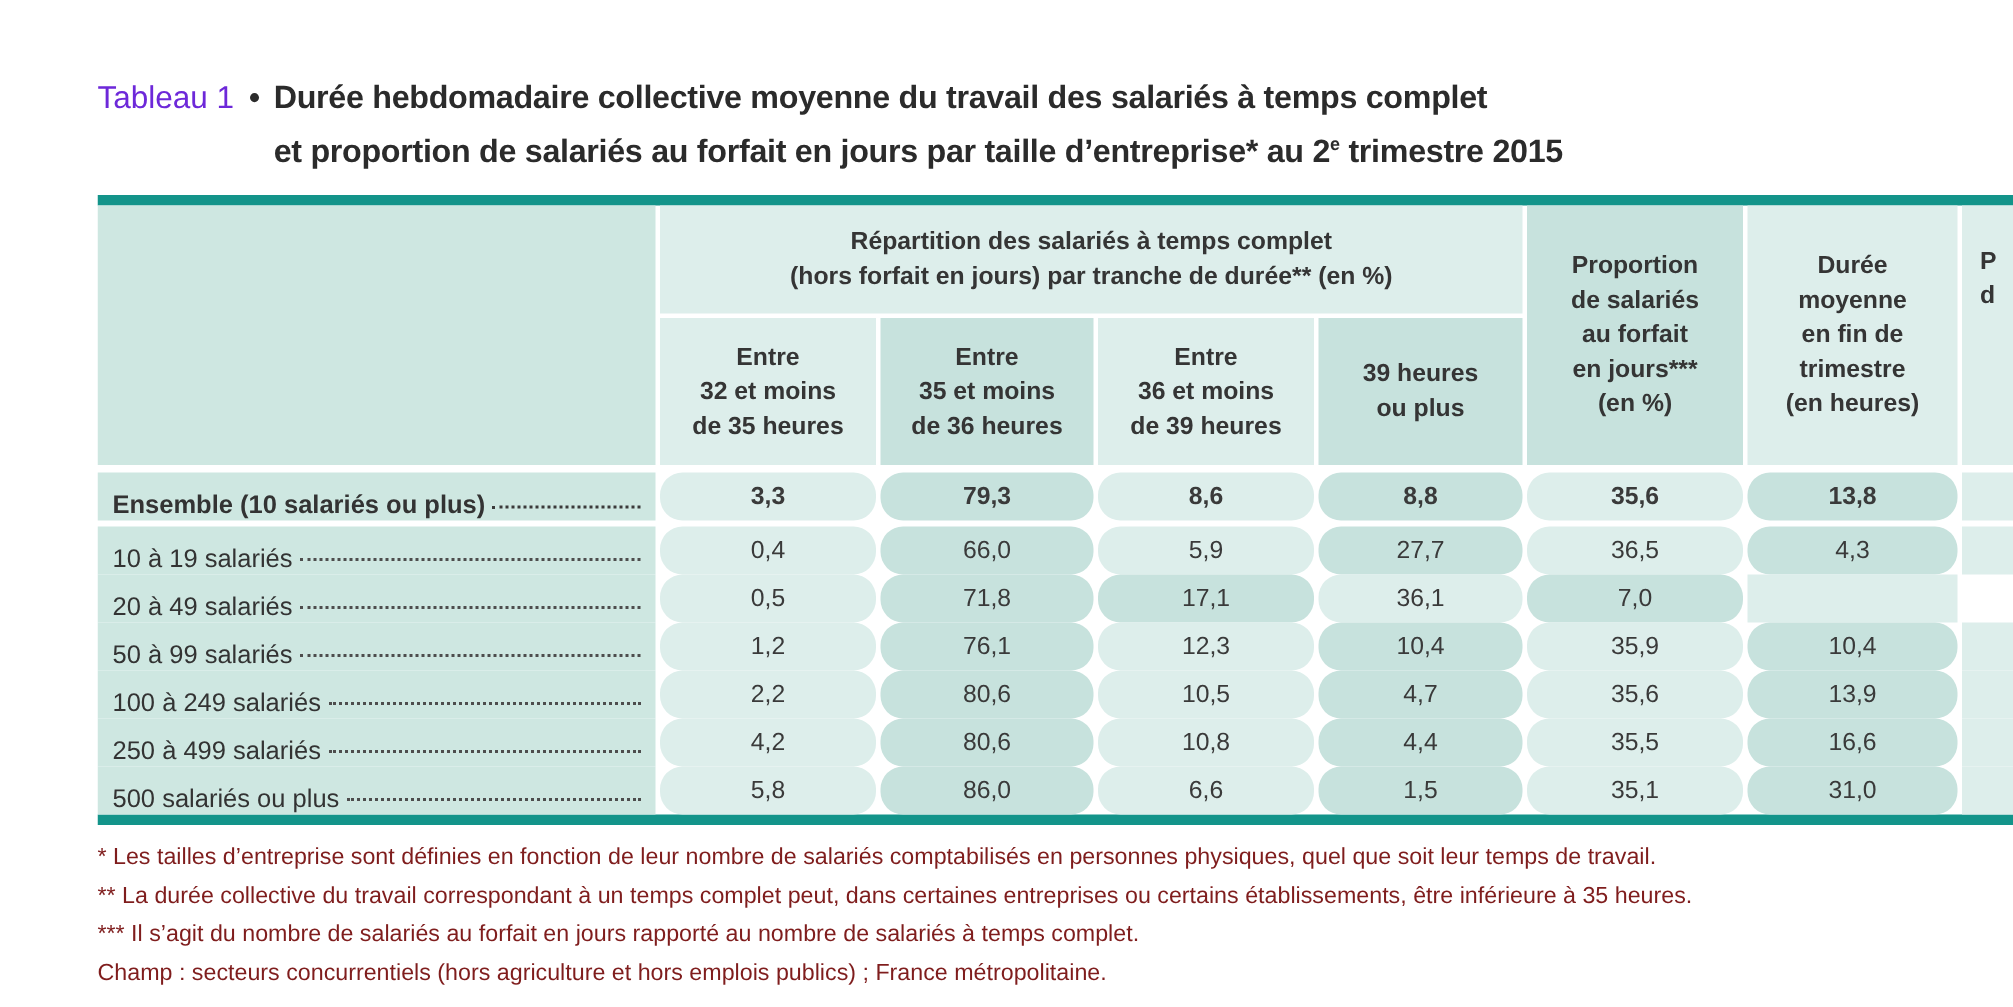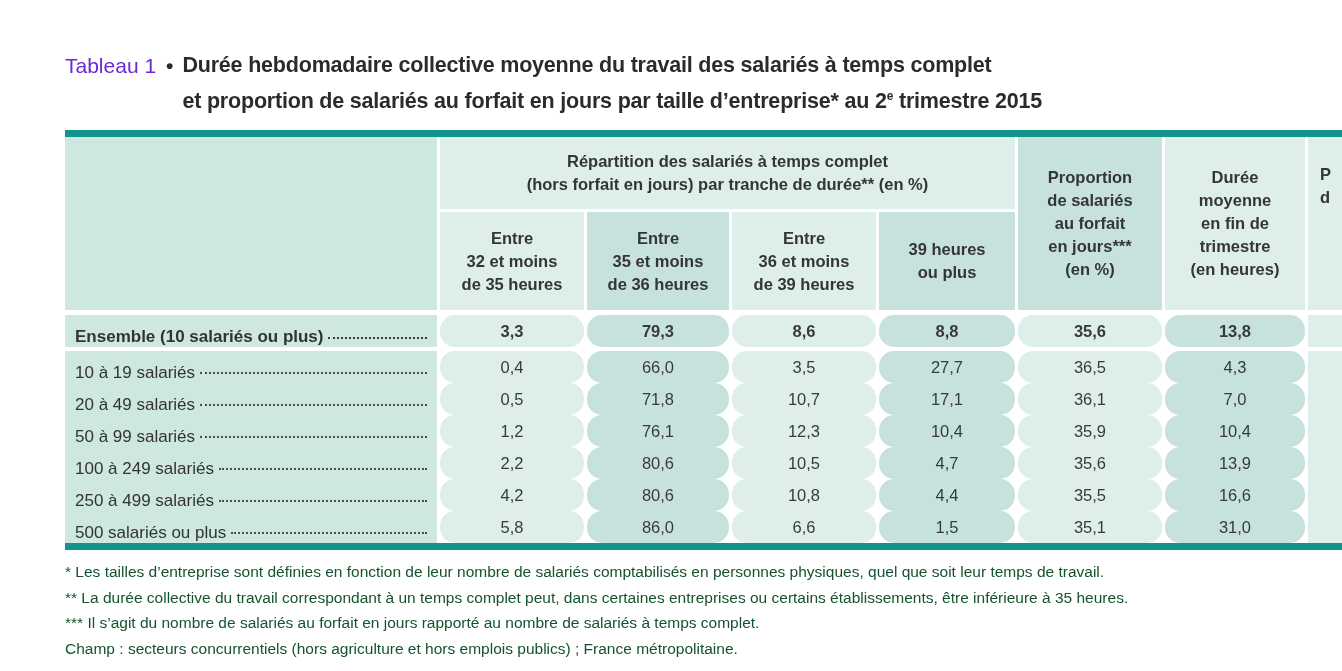--- a/index.html
+++ b/index.html
@@ -40,21 +40,21 @@
   .row{display:grid;grid-template-columns:372px 144px 142px 144px 136px 144px 140px 130px;column-gap:3px;height:32px;}
   .row.ensemble{height:30px;margin-top:5px;margin-bottom:6px;}
   .row.ensemble .labelcell,.row.ensemble .num{font-weight:bold;}
   .num{font-size:16.5px;color:#3a3a3a;border-radius:15px;}
   .labelcell{display:flex;align-items:center;justify-content:flex-start;text-align:left;
     padding:12px 8px 0 10px;font-size:17px;color:#333;}
   .leader{flex:1;border-bottom:2px dotted #4d4d4d;align-self:flex-end;margin:0 2px 9px 5px;min-width:12px;}
   .row.ensemble .leader{border-bottom:2.5px dotted #3a3a3a;margin-bottom:8px;}
 
   
-  .footnotes{position:absolute;left:65px;top:559px;width:1270px;font-size:15.5px;line-height:25.5px;color:#14532d;}
+  .footnotes{position:absolute;left:65px;top:559px;width:1270px;font-size:15.5px;line-height:25.5px;color:#7f1d1d;}
 </style>
 </head>
 <body>
 
 <div class="page">
 
   <div class="title-row">
     <span class="t-label">Tableau 1</span>
     <span class="t-bullet">•</span>
     <div class="t-text">
@@ -115,34 +115,33 @@
       </div>
 
       <div>
         <div class="row">
           <div class="cell stub labelcell">
               <span>10 à 19 salariés</span>
               <span class="leader"></span>
             </div>
           <div class="cell light num">0,4</div>
           <div class="cell dark num">66,0</div>
-          <div class="cell light num">3,5</div>
+          <div class="cell light num">5,9</div>
           <div class="cell dark num">27,7</div>
           <div class="cell light num">36,5</div>
           <div class="cell dark num">4,3</div>
           <div class="cell light"></div>
         </div>
         <div class="row">
           <div class="cell stub labelcell">
               <span>20 à 49 salariés</span>
               <span class="leader"></span>
             </div>
           <div class="cell light num">0,5</div>
           <div class="cell dark num">71,8</div>
-          <div class="cell light num">10,7</div>
           <div class="cell dark num">17,1</div>
           <div class="cell light num">36,1</div>
           <div class="cell dark num">7,0</div>
           <div class="cell light"></div>
         </div>
         <div class="row">
           <div class="cell stub labelcell">
               <span>50 à 99 salariés</span>
               <span class="leader"></span>
             </div>

